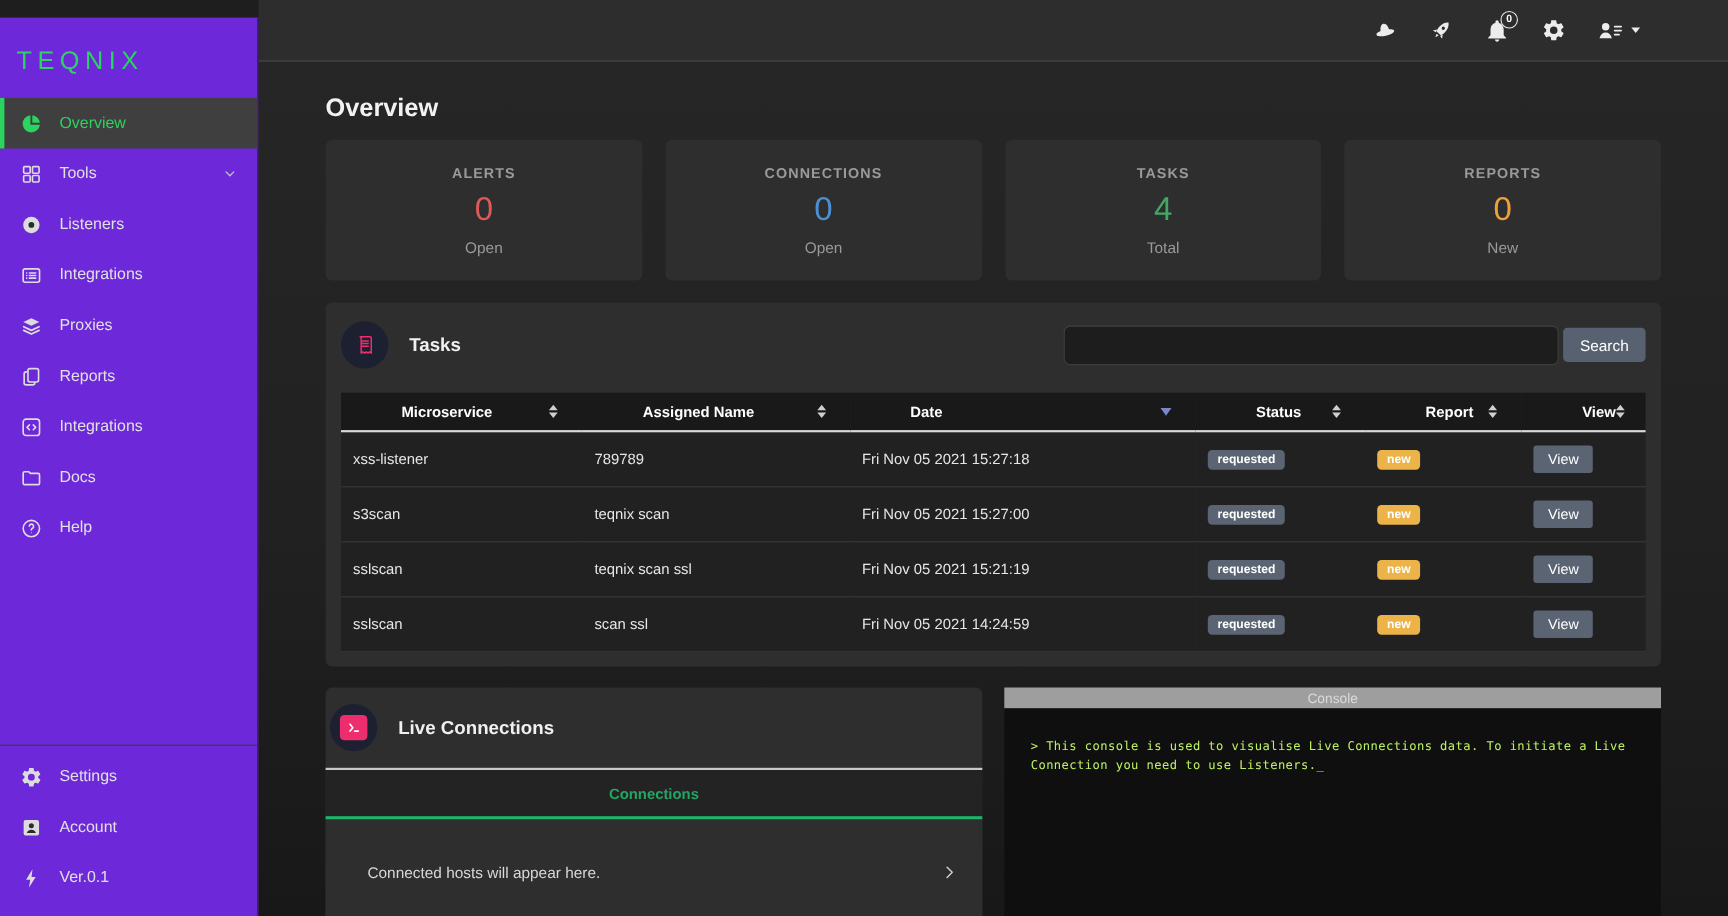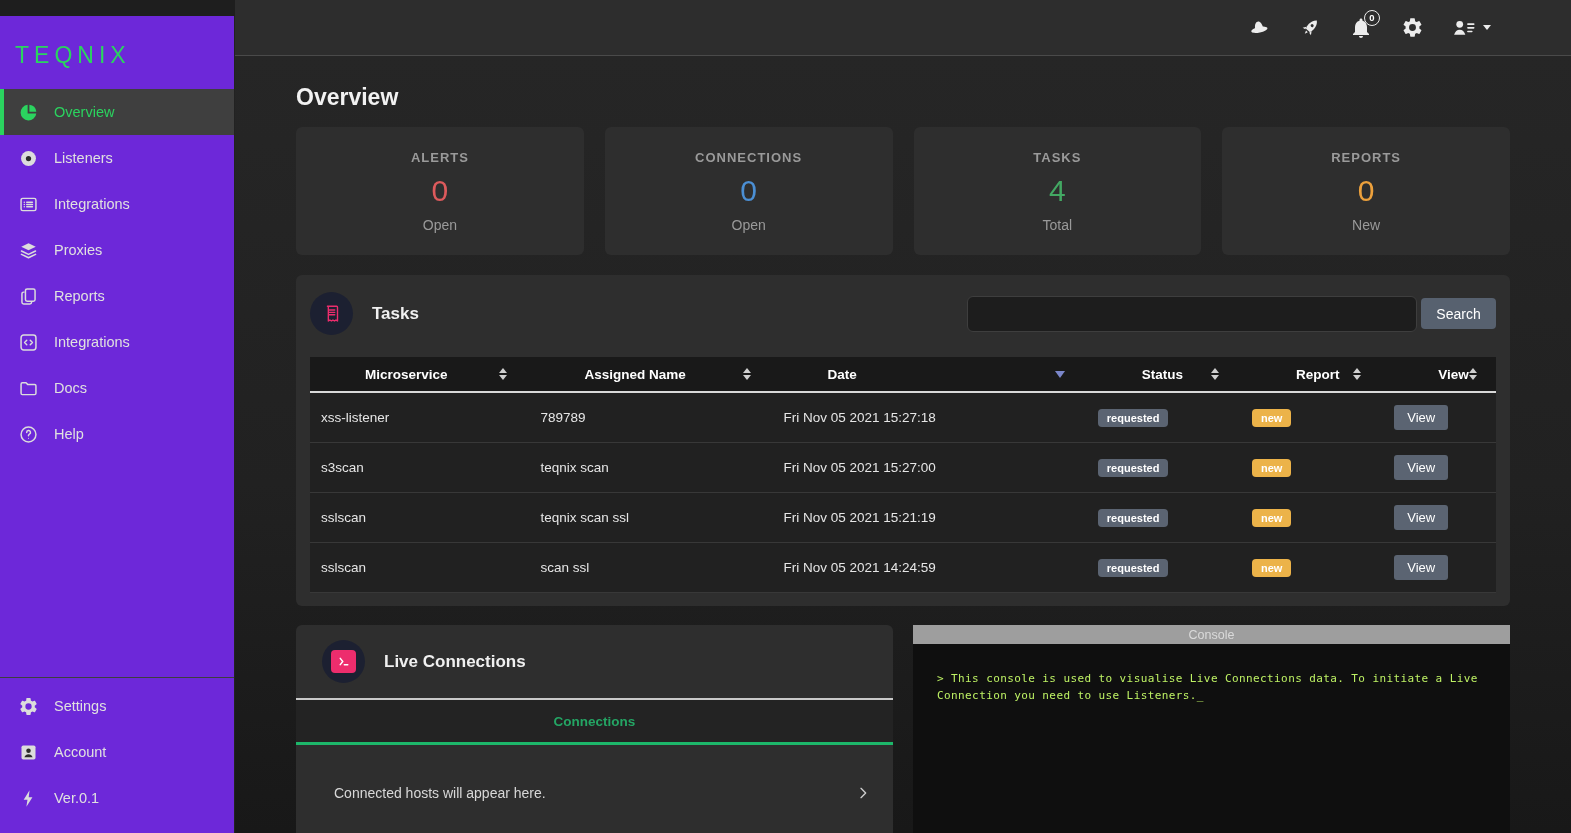--- a/index.html
+++ b/index.html
@@ -86,21 +86,21 @@
   .sort .down { width:0; height:0; border-left:4px solid transparent; border-right:4px solid transparent; border-top:5px solid #cfcfcf; }
   .sort-desc  { width:0; height:0; border-left:5px solid transparent; border-right:5px solid transparent; border-top:7px solid #7a86c9; cursor:pointer; }
   .badge { display:inline-block; padding:3px 9px; border-radius:4px; font-size:11px; font-weight:bold; color:#fff; }
   .badge.gray  { background:#5b6472; }
   .badge.amber { background:#ecb349; }
   .view-btn { padding:5px 13px; background:#5b6472; color:#fff; border:none; border-radius:3px; font-size:13px; cursor:pointer; }
 
   
   .bottom { display:flex; gap:20px; margin-top:19px; height:255px; }
   .panel-live { width:597px; background:#2e2e2e; border-radius:6px 6px 0 0; display:flex; flex-direction:column; }
-  .live-header { display:flex; align-items:center; padding:15px 26px; border-bottom:2px solid #c9c9c9; }
+  .live-header { display:flex; align-items:center; padding:15px 4px; border-bottom:2px solid #c9c9c9; }
   .term-chip { width:25px; height:23px; border-radius:4px; background:#ed2d6d; display:flex; align-items:center; justify-content:center; }
   .tabs { display:flex; height:45px; background:#232323; }
   .tab { flex:1; display:flex; align-items:center; justify-content:center; font-size:13.5px; font-weight:bold; color:#7e7e7e; cursor:pointer; border-bottom:3px solid transparent; }
   .tab.active { color:#24a564; border-bottom-color:#1db76a; }
   .live-body { flex:1; background:#2e2e2e;padding-left:14px; }
   .empty-row { display:flex; align-items:center; justify-content:space-between; padding:40px 22px 0 24px; cursor:pointer; }
   .empty-text { font-size:14px; color:#d8d8d8; }
 
   .panel-console { flex:1; display:flex; flex-direction:column; }
   .console-titlebar { height:19px; background:#9e9e9e; display:flex; align-items:center; justify-content:center; font-size:12.5px; color:#dadada; }
@@ -118,20 +118,32 @@
 
   <nav>
     <div class="nav-item active">
       <svg width="21" height="21" viewBox="0 0 24 24">
         <path d="M11 3.1A9 9 0 1 0 20.9 13H11V3.1z" fill="#2bd35f"></path>
         <path d="M13 3.1V11h7.9A9 9 0 0 0 13 3.1z" fill="#2bd35f"></path>
       </svg>
       <span>Overview</span>
     </div>
 
+    <div class="nav-item">
+      <svg width="21" height="21" viewBox="0 0 24 24" fill="none" stroke="#dcdcdc" stroke-width="1.7">
+        <rect x="4" y="4" width="6.8" height="6.8" rx="1"></rect>
+          <rect x="13.2" y="4" width="6.8" height="6.8" rx="1"></rect>
+        <rect x="4" y="13.2" width="6.8" height="6.8" rx="1"></rect>
+          <rect x="13.2" y="13.2" width="6.8" height="6.8" rx="1"></rect>
+      </svg>
+      <span>Tools</span>
+      <svg class="chev" width="14" height="14" viewBox="0 0 24 24" fill="none" stroke="#bfbfbf" stroke-width="2.2" stroke-linecap="round">
+        <path d="M6 9l6 6 6-6"></path>
+      </svg>
+    </div>
 
     <div class="nav-item">
       <svg width="21" height="21" viewBox="0 0 24 24">
         <circle cx="12" cy="12" r="8.5" fill="#dcdcdc"></circle>
           <circle cx="12" cy="12" r="3" fill="#2b2b2b"></circle>
       </svg>
       <span>Listeners</span>
     </div>
 
     <div class="nav-item">

